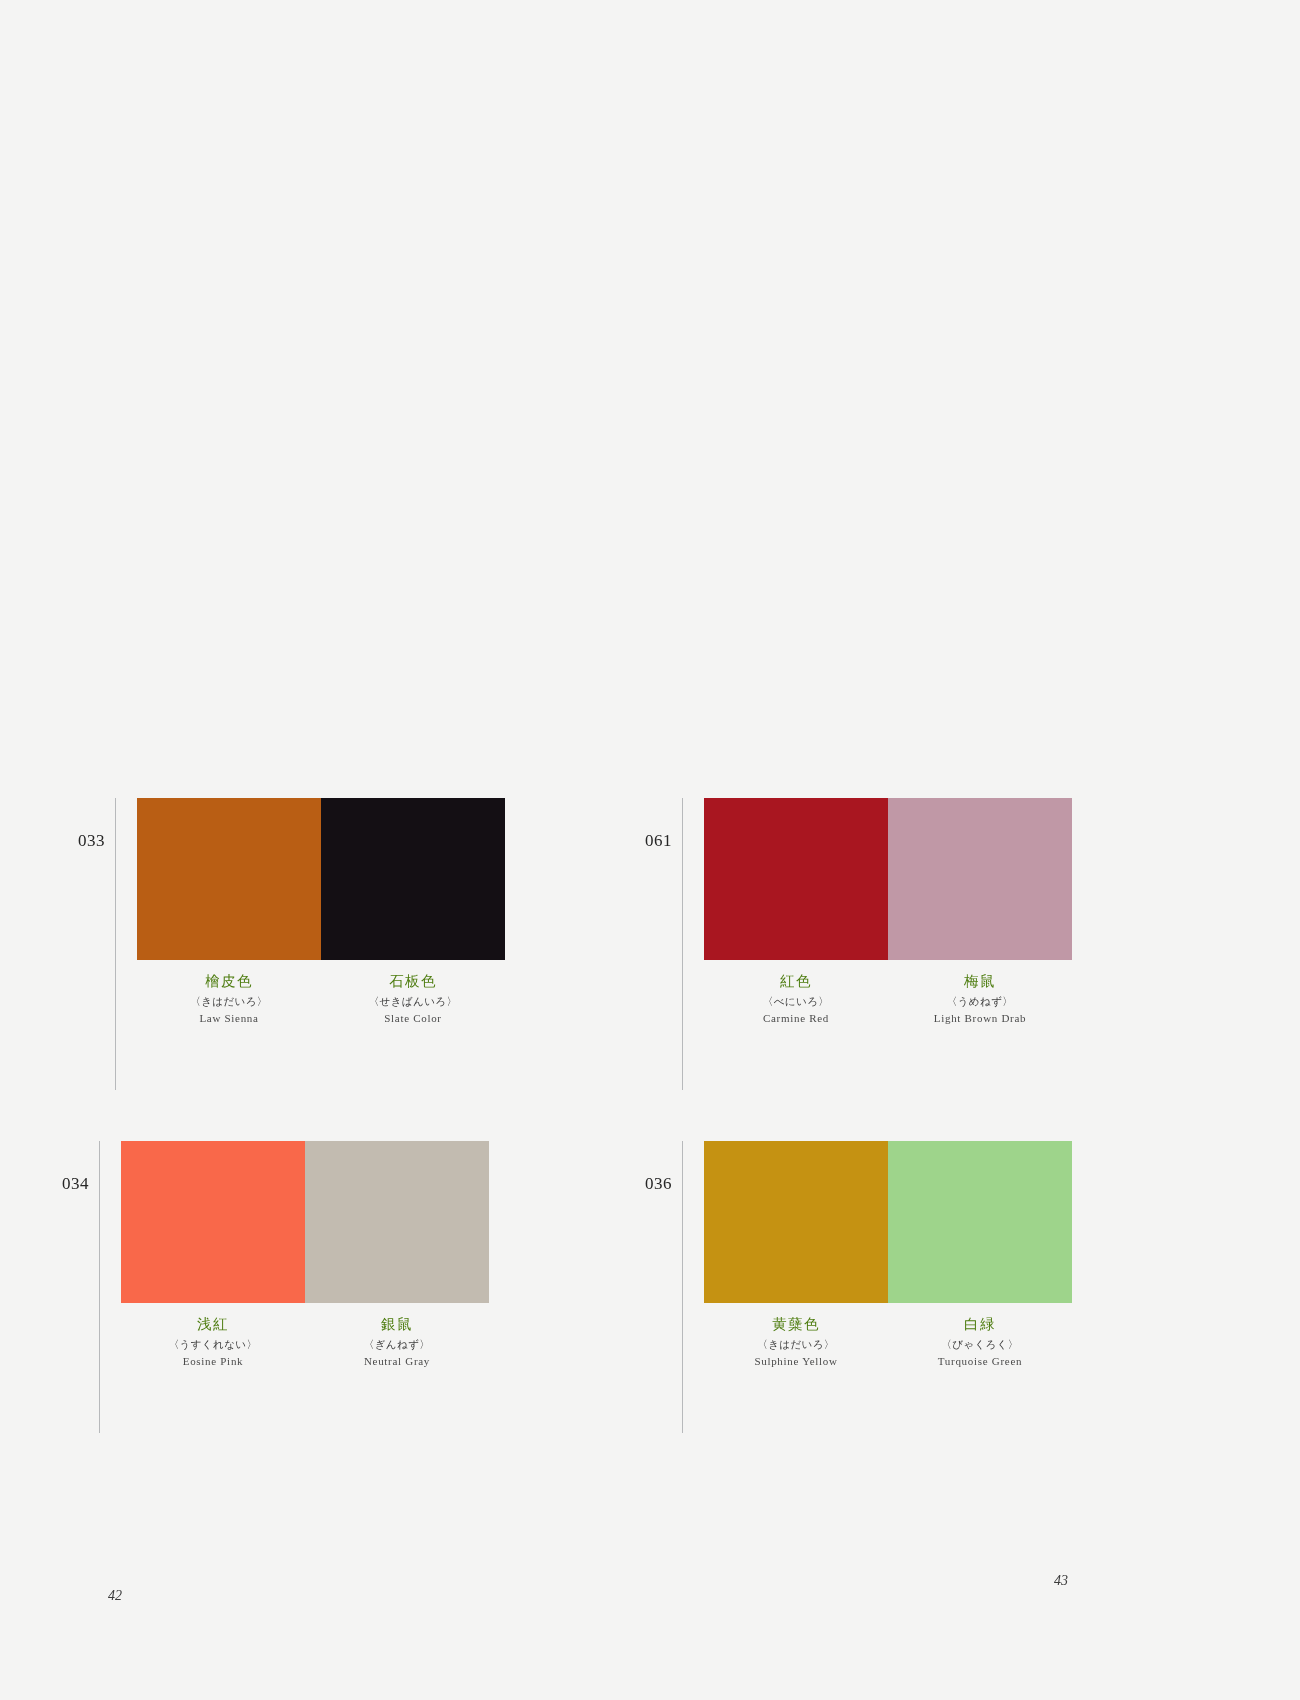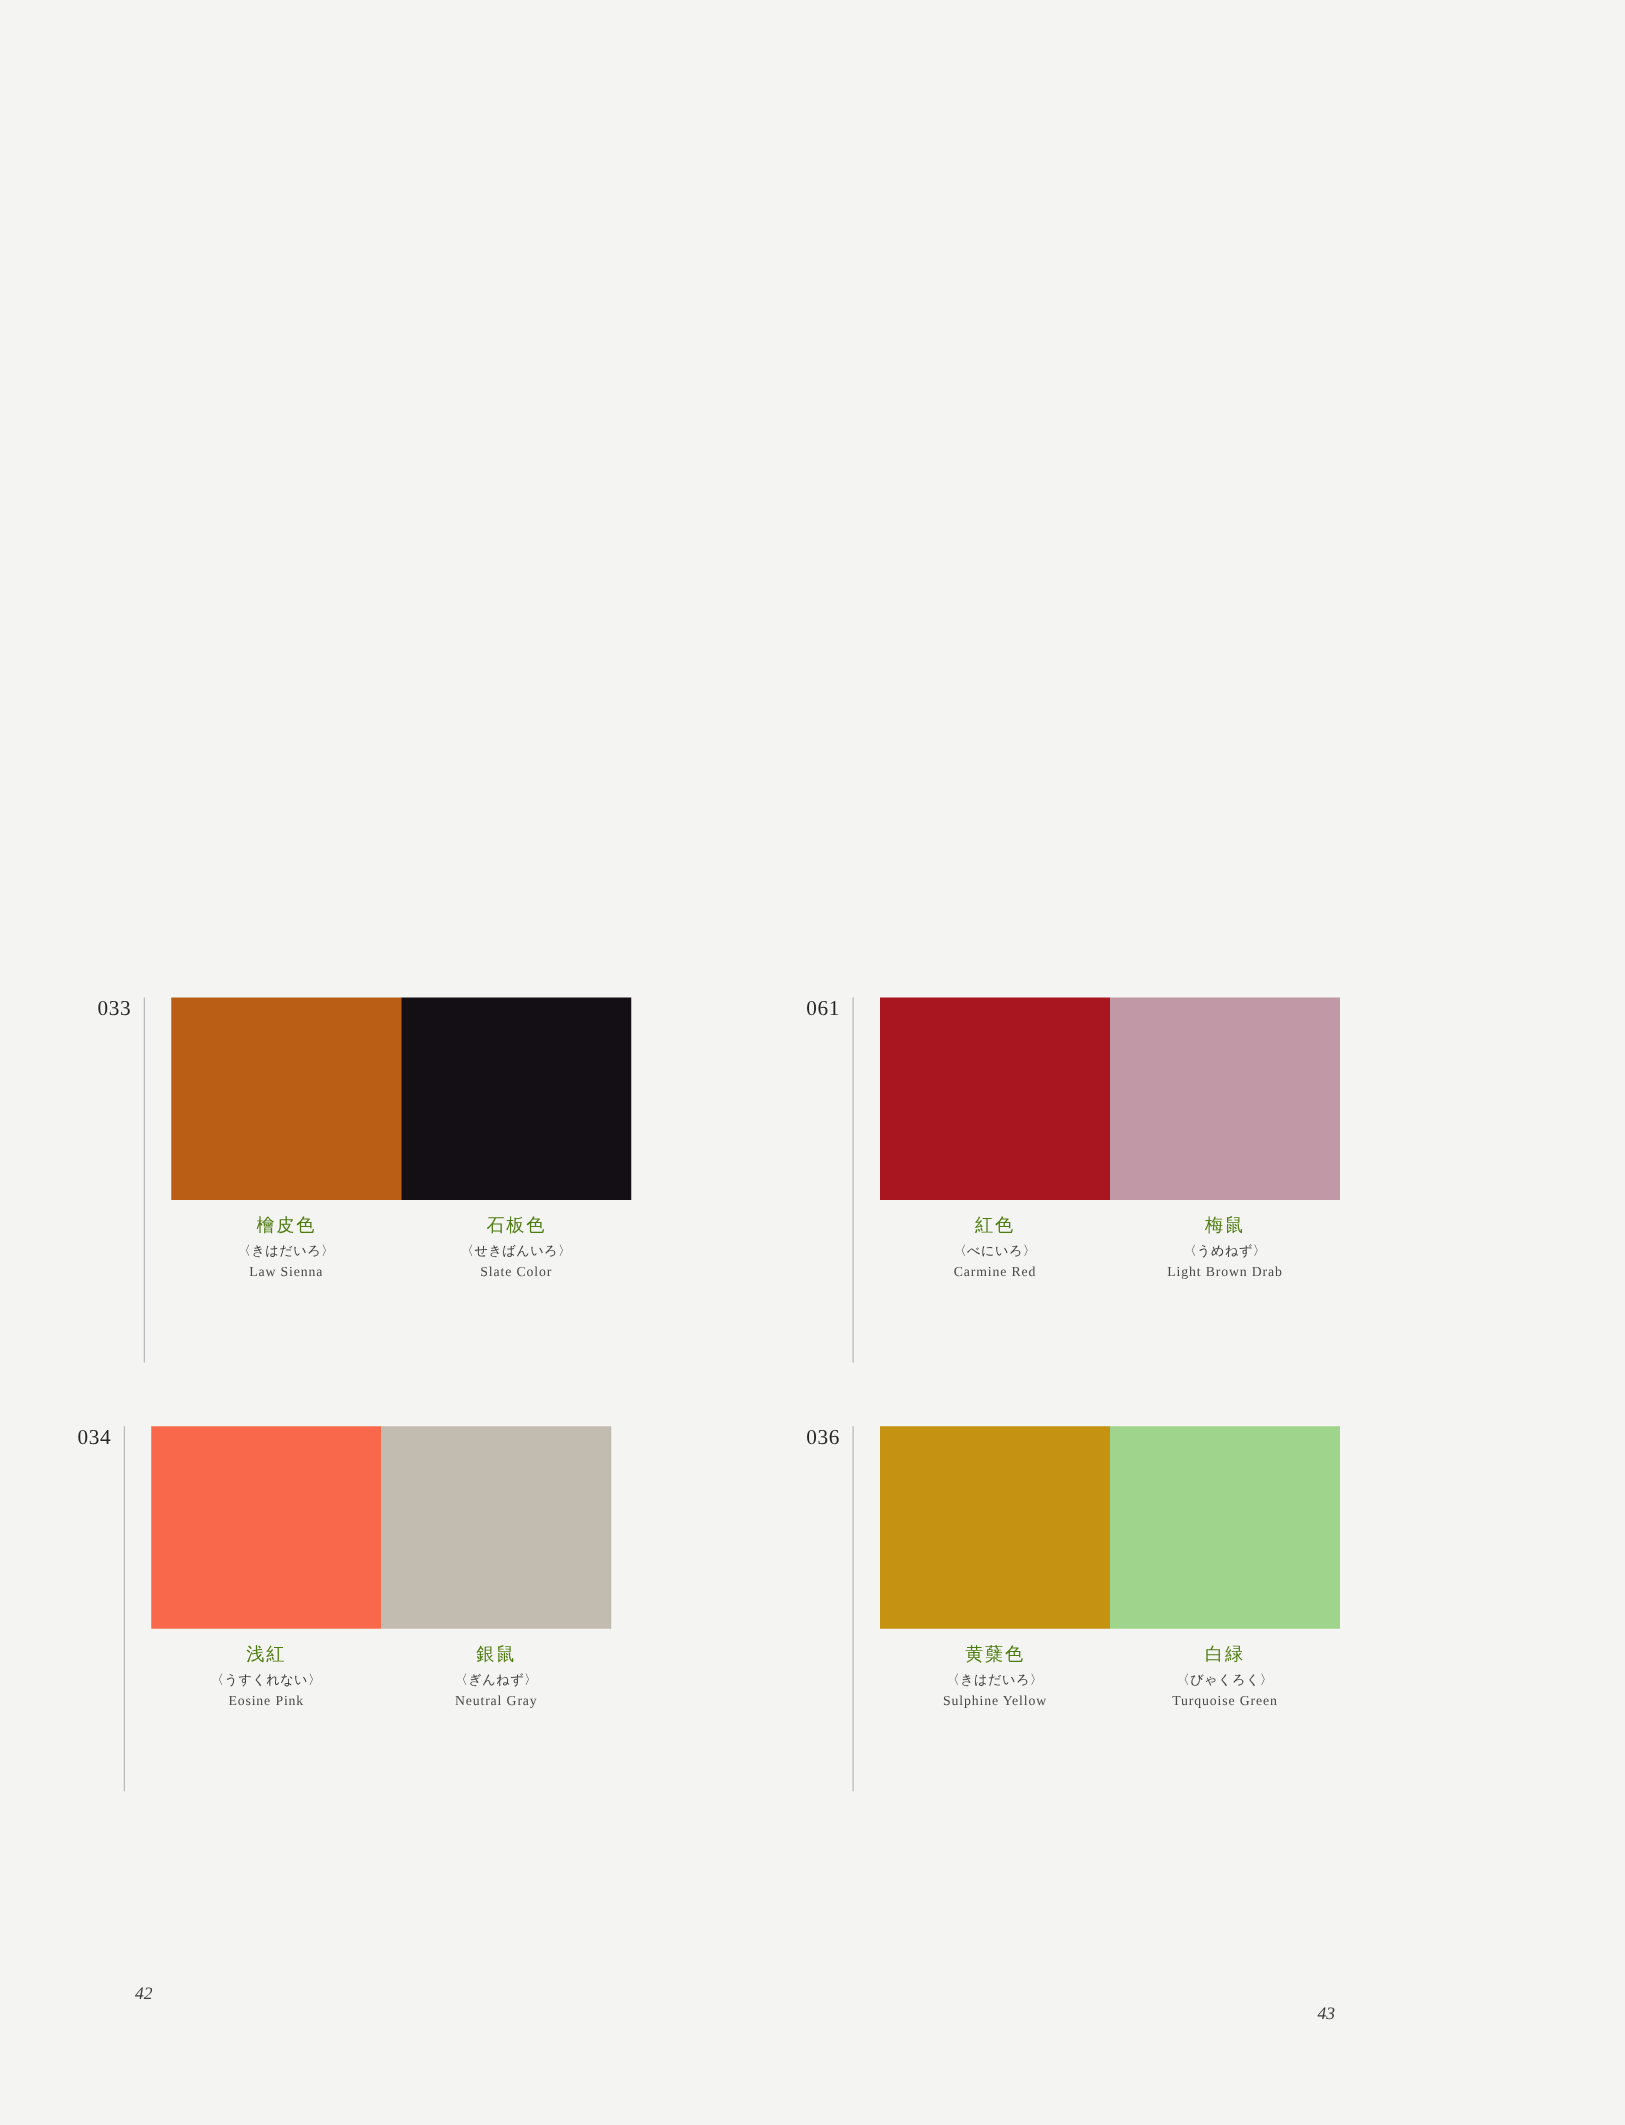--- a/index.html
+++ b/index.html
@@ -32,20 +32,21 @@
 
   .group-number {
     font-family: "Liberation Serif", "DejaVu Serif", serif;
     font-size: 17px;
     color: #262626;
     letter-spacing: 0.5px;
     line-height: 1;
     padding-right: 10px;
     padding-top: 0px;
     white-space: nowrap;
+    margin-top: 34px;
   }
 
   .rule {
     width: 1px;
     background: #b7b9bb;
     flex: 0 0 1px;
     align-self: stretch;
   }
 
   .group-body {
@@ -105,21 +106,21 @@
 
   
   .folio {
     position: absolute;
     font-family: "Liberation Serif", "DejaVu Serif", serif;
     font-style: italic;
     font-size: 14px;
     color: #3c3c3c;
   }
   .folio-left  { left: 108px;  top: 1588px; }
-  .folio-right { left: 1054px; top: 1573px; margin-top: 31px; }
+  .folio-right { left: 1054px; top: 1573px; }
 </style>
 </head>
 <body>
 
 <div class="page">
 
   <div class="group" style="left:78px; top:798px;">
     <div class="group-number">033</div>
     <div class="rule"></div>
     <div class="group-body">

